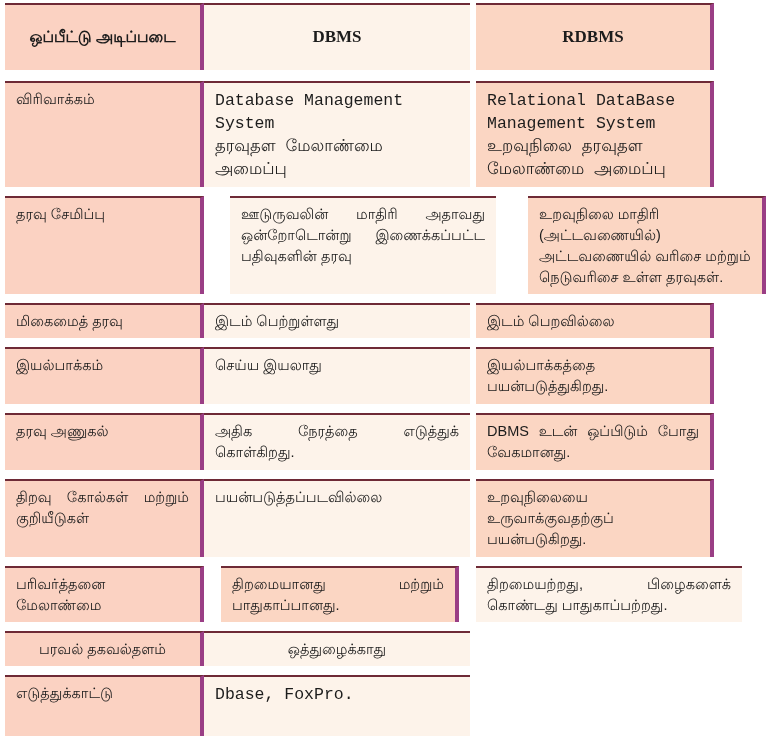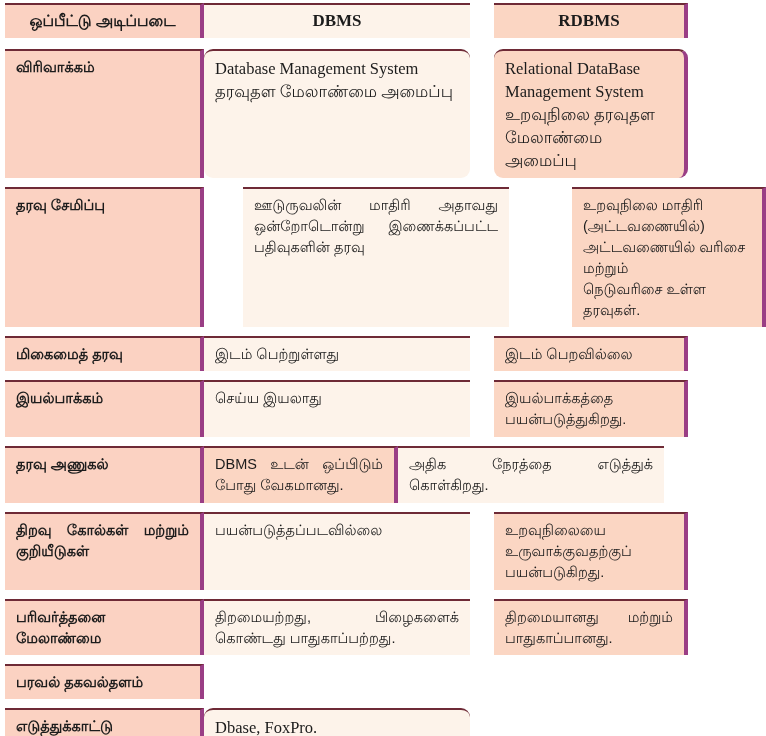--- a/index.html
+++ b/index.html
@@ -21,53 +21,53 @@
     padding: 6px 11px;
     white-space: pre-line;
     font-size: 14.5px;
     line-height: 1.45;
   }
   
   .c1 {
     width: 199px;
     background: #fbd2c2;
     border-right: 4px solid #9a3e85;
-    font-weight: bold;
+    font-weight: normal;
   }
   .c2 {
     width: 266px;
     background: #fdf3ea;
-    margin-right: 24px;
+    margin-right: 6px;
   }
   .c3 {
-    width: 194px;
+    width: 238px;
     background: #fbd6c3;
     border-right: 4px solid #9a3e85;
   }
   
   .hdr .cell {
     display: flex; align-items: center; justify-content: center;
     text-align: center;
     font-weight: bold;
     font-size: 15.5px;
-    padding: 4px 8px;
+    padding: 20px 8px;
   }
   .hdr { min-height: 33px; margin-bottom: 11px; }
   .hdr .c2, .hdr .c3 { font-family: "Liberation Serif", serif; font-size: 17px; }
   
   .r1 { min-height: 95px; }
   .r2 { min-height: 98px; justify-content: space-between; }
   .r3 { min-height: 33px; }
   .r4 { min-height: 57px; border-radius: 18px; }
   .r5 { min-height: 57px; }
   .r6 { min-height: 78px; }
-  .r7 { min-height: 56px; }
-  .r8 { min-height: 33px; }
+  .r7 { min-height: 56px; gap: 17px; }
+  .r8 { min-height: 33px; text-align: center; }
   .r9 { min-height: 64px; }
-  .serif { font-family: Liberation Serif, serif; font-size: 16.5px; line-height: 1.4; border-radius: 9px; }
+  .serif { font-family: Liberation Mono, monospace; font-size: 16.5px; line-height: 1.4; }
   .just { text-align: justify; }
 </style>
 </head>
 <body>
 
 <div class="table-wrap">
 
   <div class="row hdr">
     <div class="cell c1">ஒப்பீட்டு அடிப்படை</div>
     <div class="cell c2">DBMS</div>
@@ -101,41 +101,42 @@
 
   <div class="row r4">
     <div class="cell c1">இயல்பாக்கம்</div>
     <div class="cell c2">செய்ய இயலாது</div>
     <div class="cell c3">இயல்பாக்கத்தை
 பயன்படுத்துகிறது.</div>
   </div>
 
   <div class="row r5">
     <div class="cell c1">தரவு அணுகல்</div>
+    <div class="cell c2 just">அதிக நேரத்தை எடுத்துக் கொள்கிறது.</div>
     <div class="cell c3 just">DBMS உடன் ஒப்பிடும் போது வேகமானது.</div>
-    <div class="cell c2 just">அதிக நேரத்தை எடுத்துக் கொள்கிறது.</div>
   </div>
 
   <div class="row r6">
     <div class="cell c1 just">திறவு கோல்கள் மற்றும் குறியீடுகள்</div>
     <div class="cell c2">பயன்படுத்தப்படவில்லை</div>
     <div class="cell c3">உறவுநிலையை
 உருவாக்குவதற்குப்
 பயன்படுகிறது.</div>
   </div>
 
   <div class="row r7">
     <div class="cell c1">பரிவர்த்தனை
 மேலாண்மை</div>
+    <div class="cell c3 just">திறமையானது மற்றும் பாதுகாப்பானது.</div>
     <div class="cell c2 just">திறமையற்றது, பிழைகளைக் கொண்டது பாதுகாப்பற்றது.</div>
-    <div class="cell c3 just">திறமையானது மற்றும் பாதுகாப்பானது.</div>
   </div>
 
   <div class="row r8">
     <div class="cell c1">பரவல் தகவல்தளம்</div>
+    <div class="cell c2">ஒத்துழைக்காது</div>
   </div>
 
   <div class="row r9">
     <div class="cell c1">எடுத்துக்காட்டு</div>
     <div class="cell c2 serif">Dbase, FoxPro.</div>
   </div>
 
 </div>
 
 </body></html>

